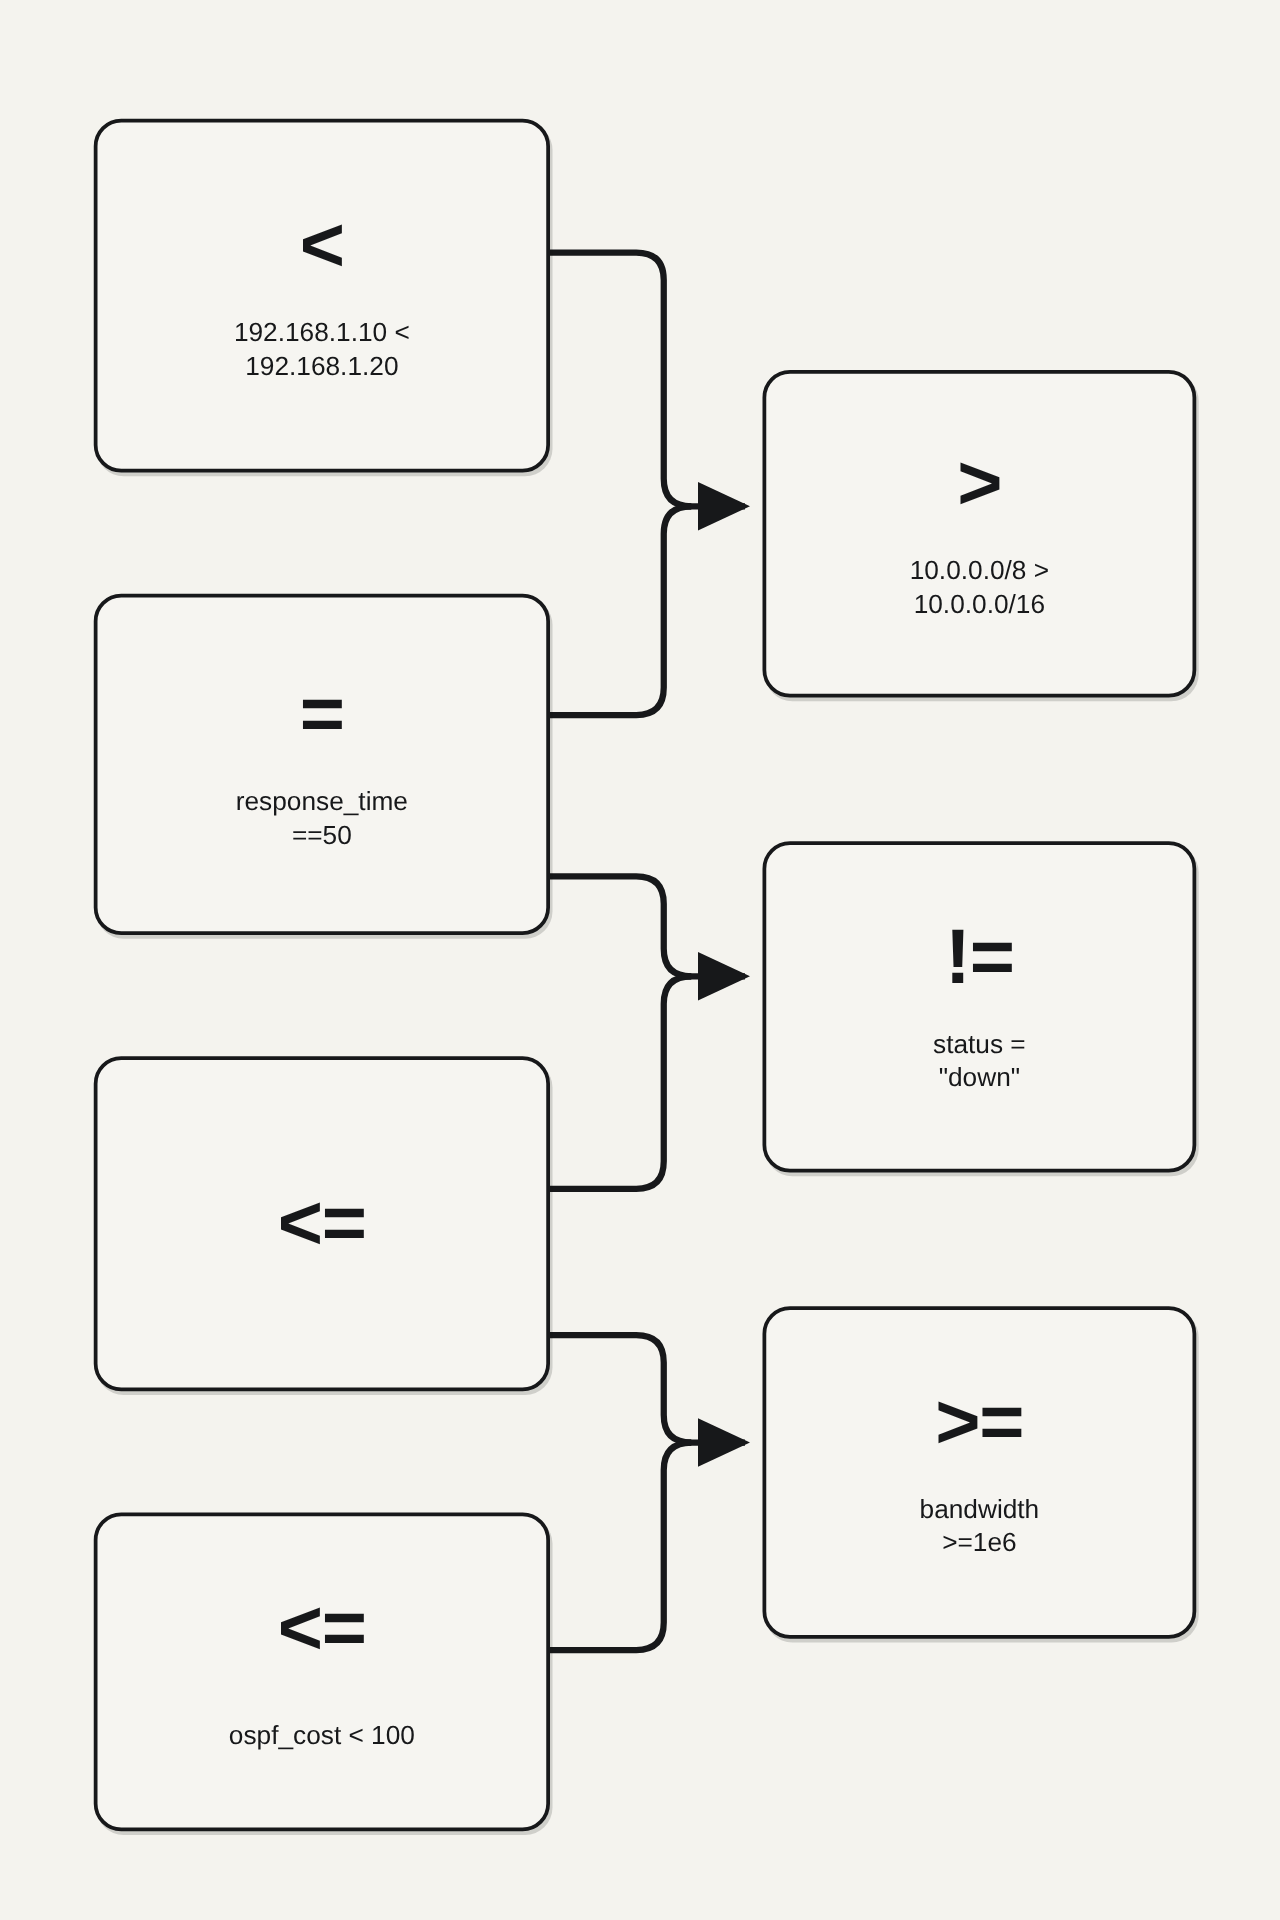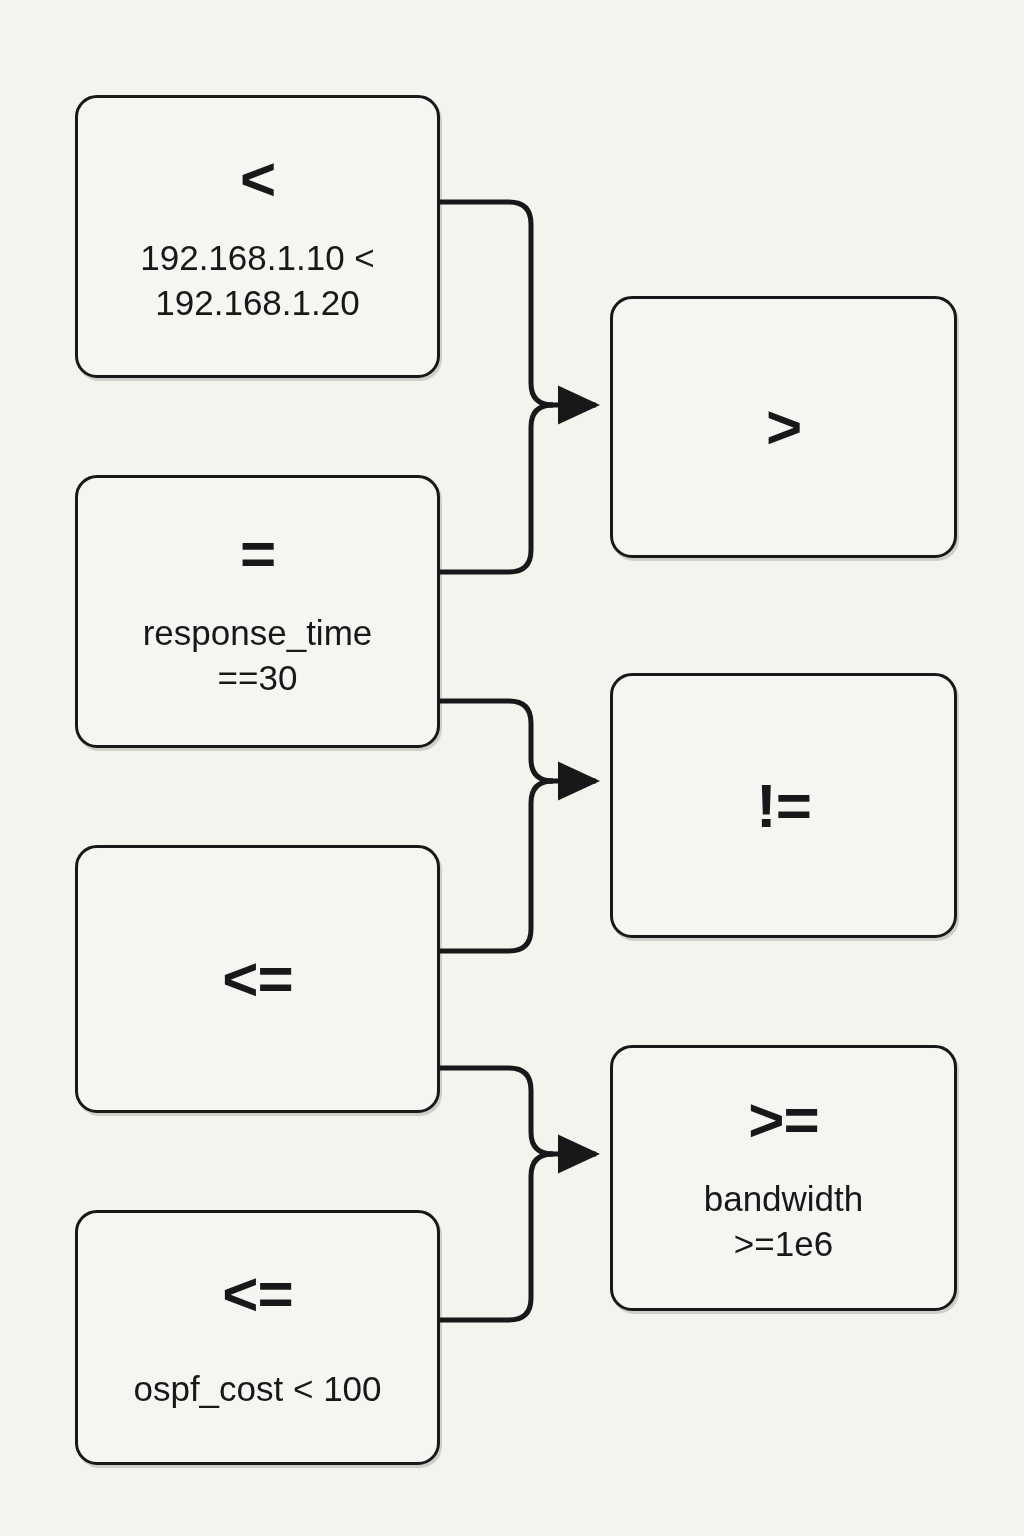--- a/index.html
+++ b/index.html
@@ -51,21 +51,21 @@
     font-weight: 700;
     line-height: 1;
     color: #17181a;
     letter-spacing: -1px;
     white-space: pre;
   }
 
   .node-label {
     margin-top: 26px;
     font-family: "Liberation Sans", sans-serif;
-    font-size: 35px;
+    font-size: 21px;
     font-weight: 400;
     line-height: 1.28;
     color: #17181a;
     text-align: center;
     white-space: pre-line;
     word-break: break-word;
   }
 
   
   #node-lt-ip      { left: 75px;  top: 95px;   width: 365px; height: 283px; }
@@ -110,38 +110,42 @@
 
   <div class="node" id="node-lt-ip">
     <div class="node-symbol">&lt;</div>
     <div class="node-label">192.168.1.10 &lt;
 192.168.1.20</div>
   </div>
 
   <div class="node" id="node-eq-rt">
     <div class="node-symbol">=</div>
     <div class="node-label">response_time
-==30</div>
+==50</div>
   </div>
 
   <div class="node" id="node-le-ospf">
     <div class="node-symbol">&lt;=</div>
   </div>
 
   <div class="node node-le-ospf2" id="node-le-ospf2">
     <div class="node-symbol">&lt;=</div>
     <div class="node-label">ospf_cost &lt; 100</div>
   </div>
 
   <div class="node" id="node-gt-cidr">
     <div class="node-symbol">&gt;</div>
+    <div class="node-label">10.0.0.0/8 &gt;
+10.0.0.0/16</div>
   </div>
 
   <div class="node" id="node-ne-status">
     <div class="node-symbol">!=</div>
+    <div class="node-label">status =
+"down"</div>
   </div>
 
   <div class="node" id="node-ge-bw">
     <div class="node-symbol">&gt;=</div>
     <div class="node-label">bandwidth
 &gt;=1e6</div>
   </div>
 
 </div>
 

